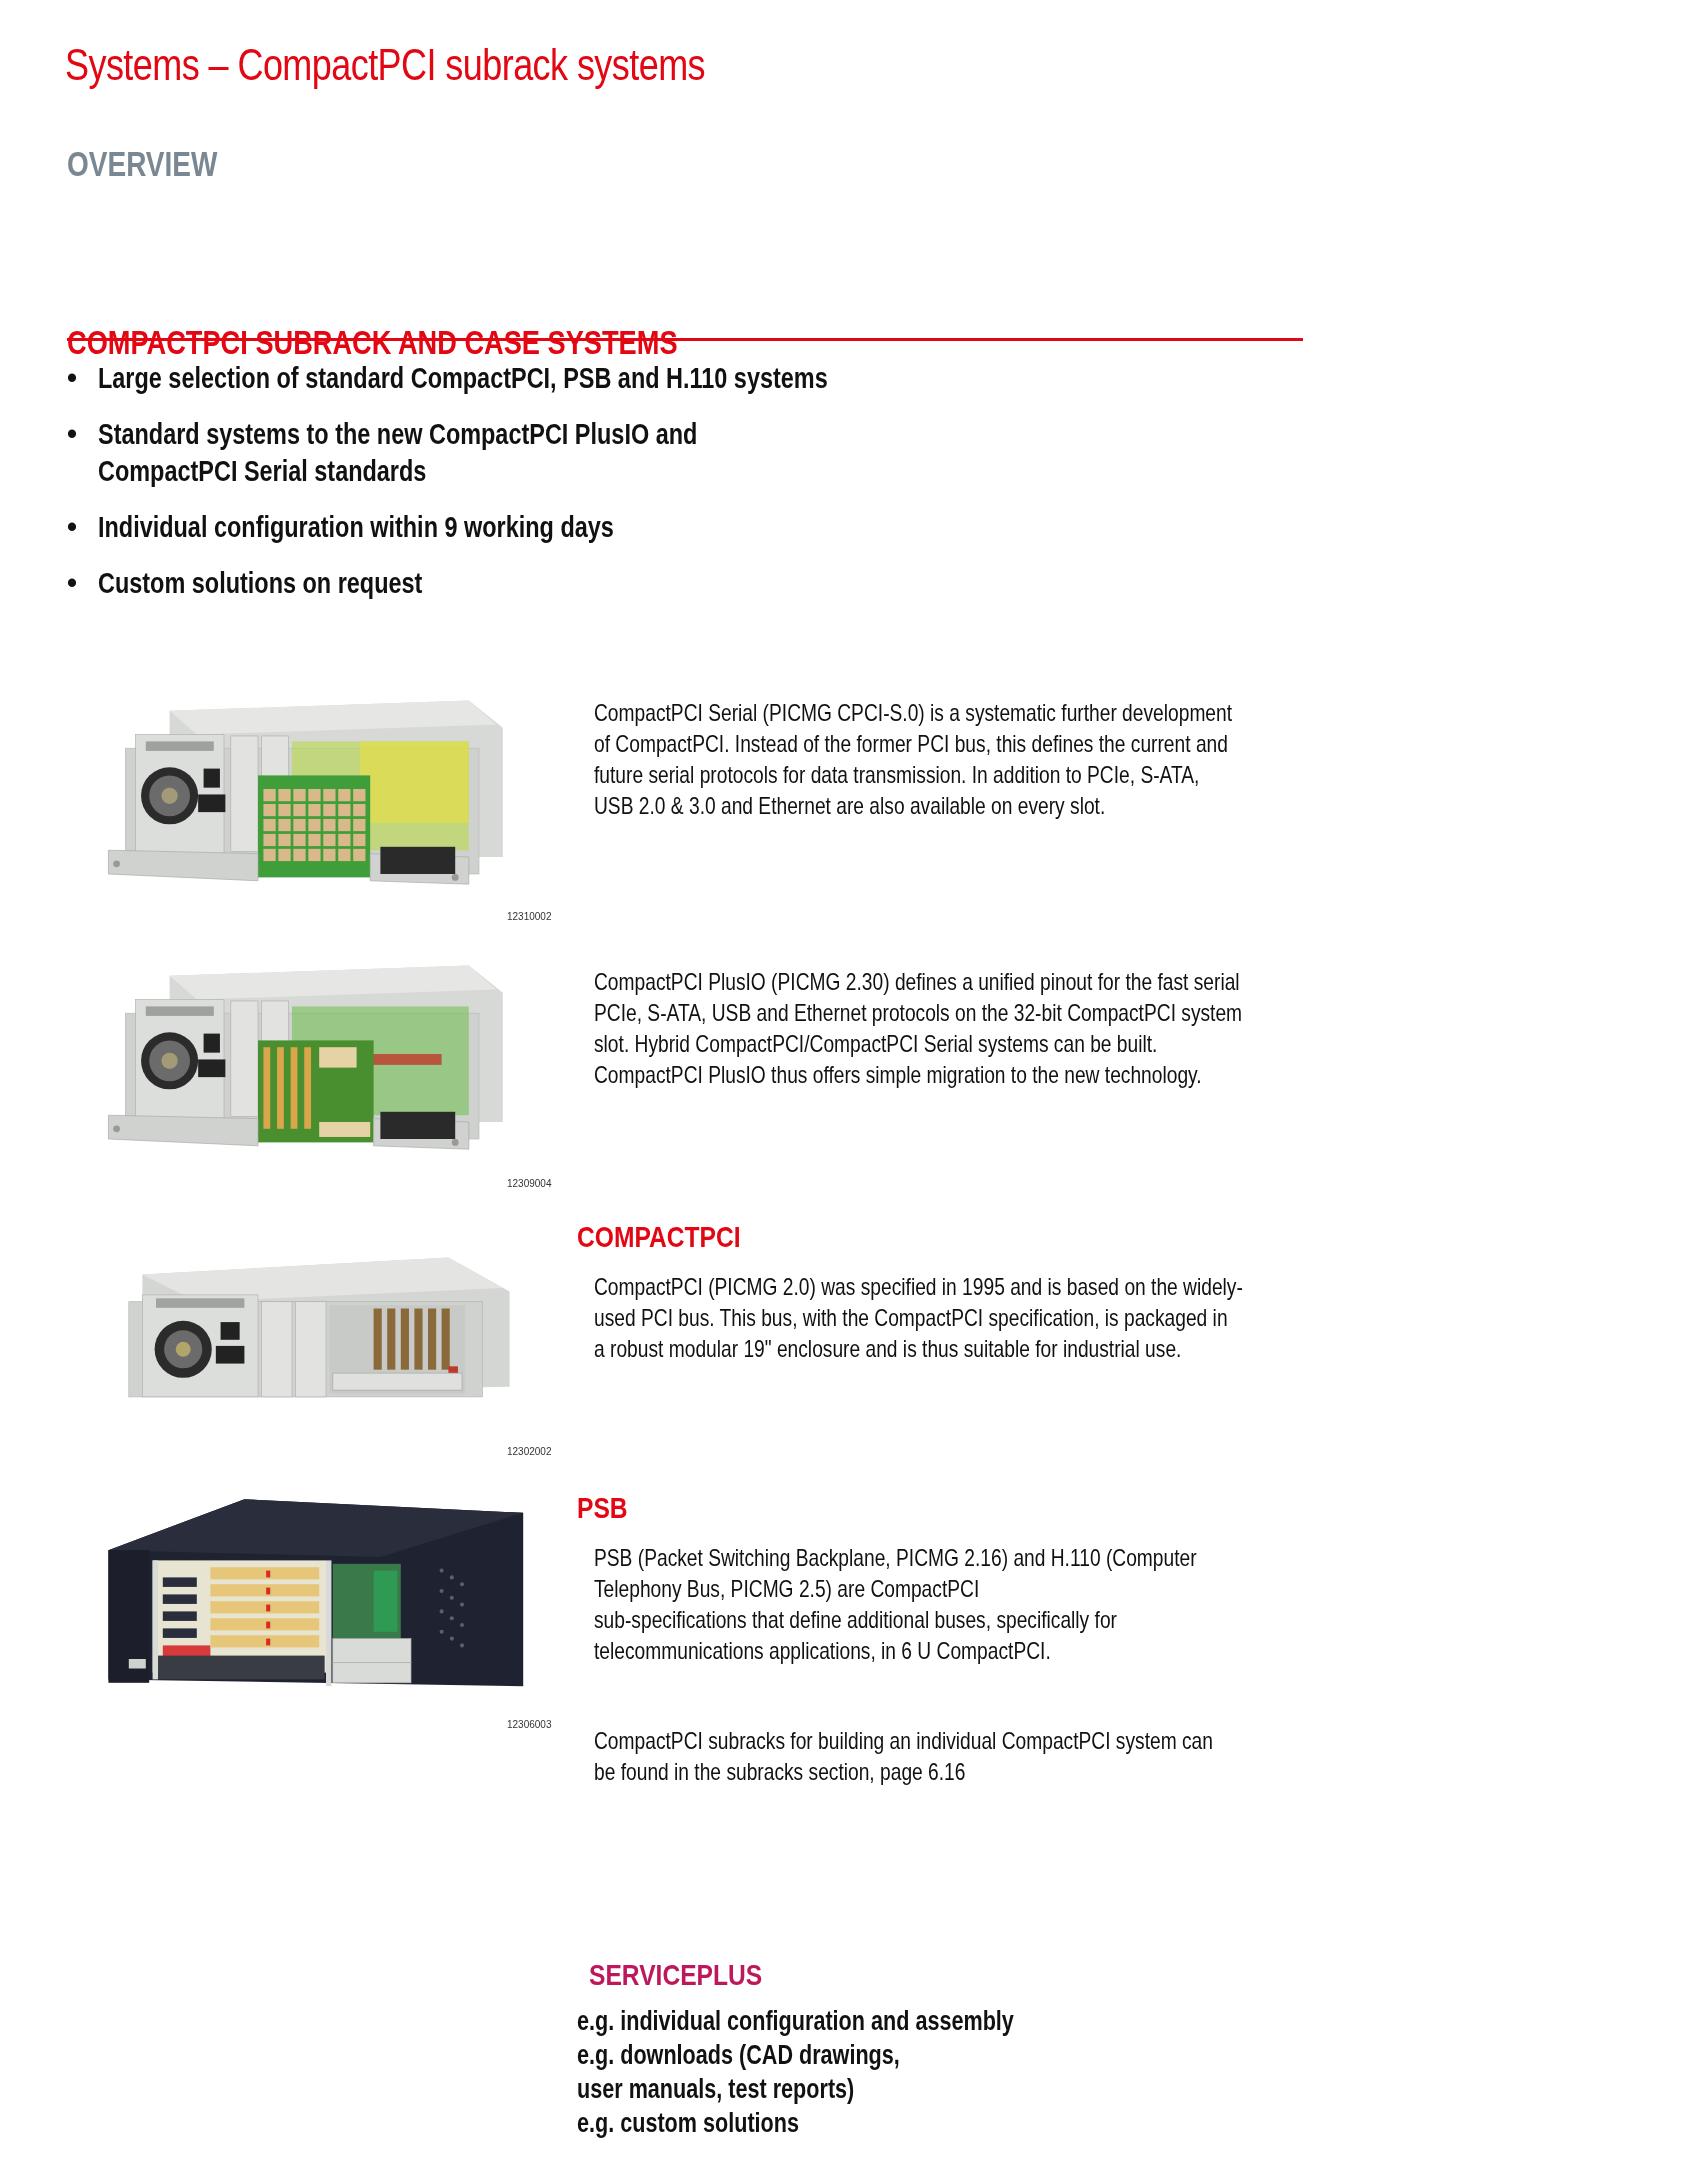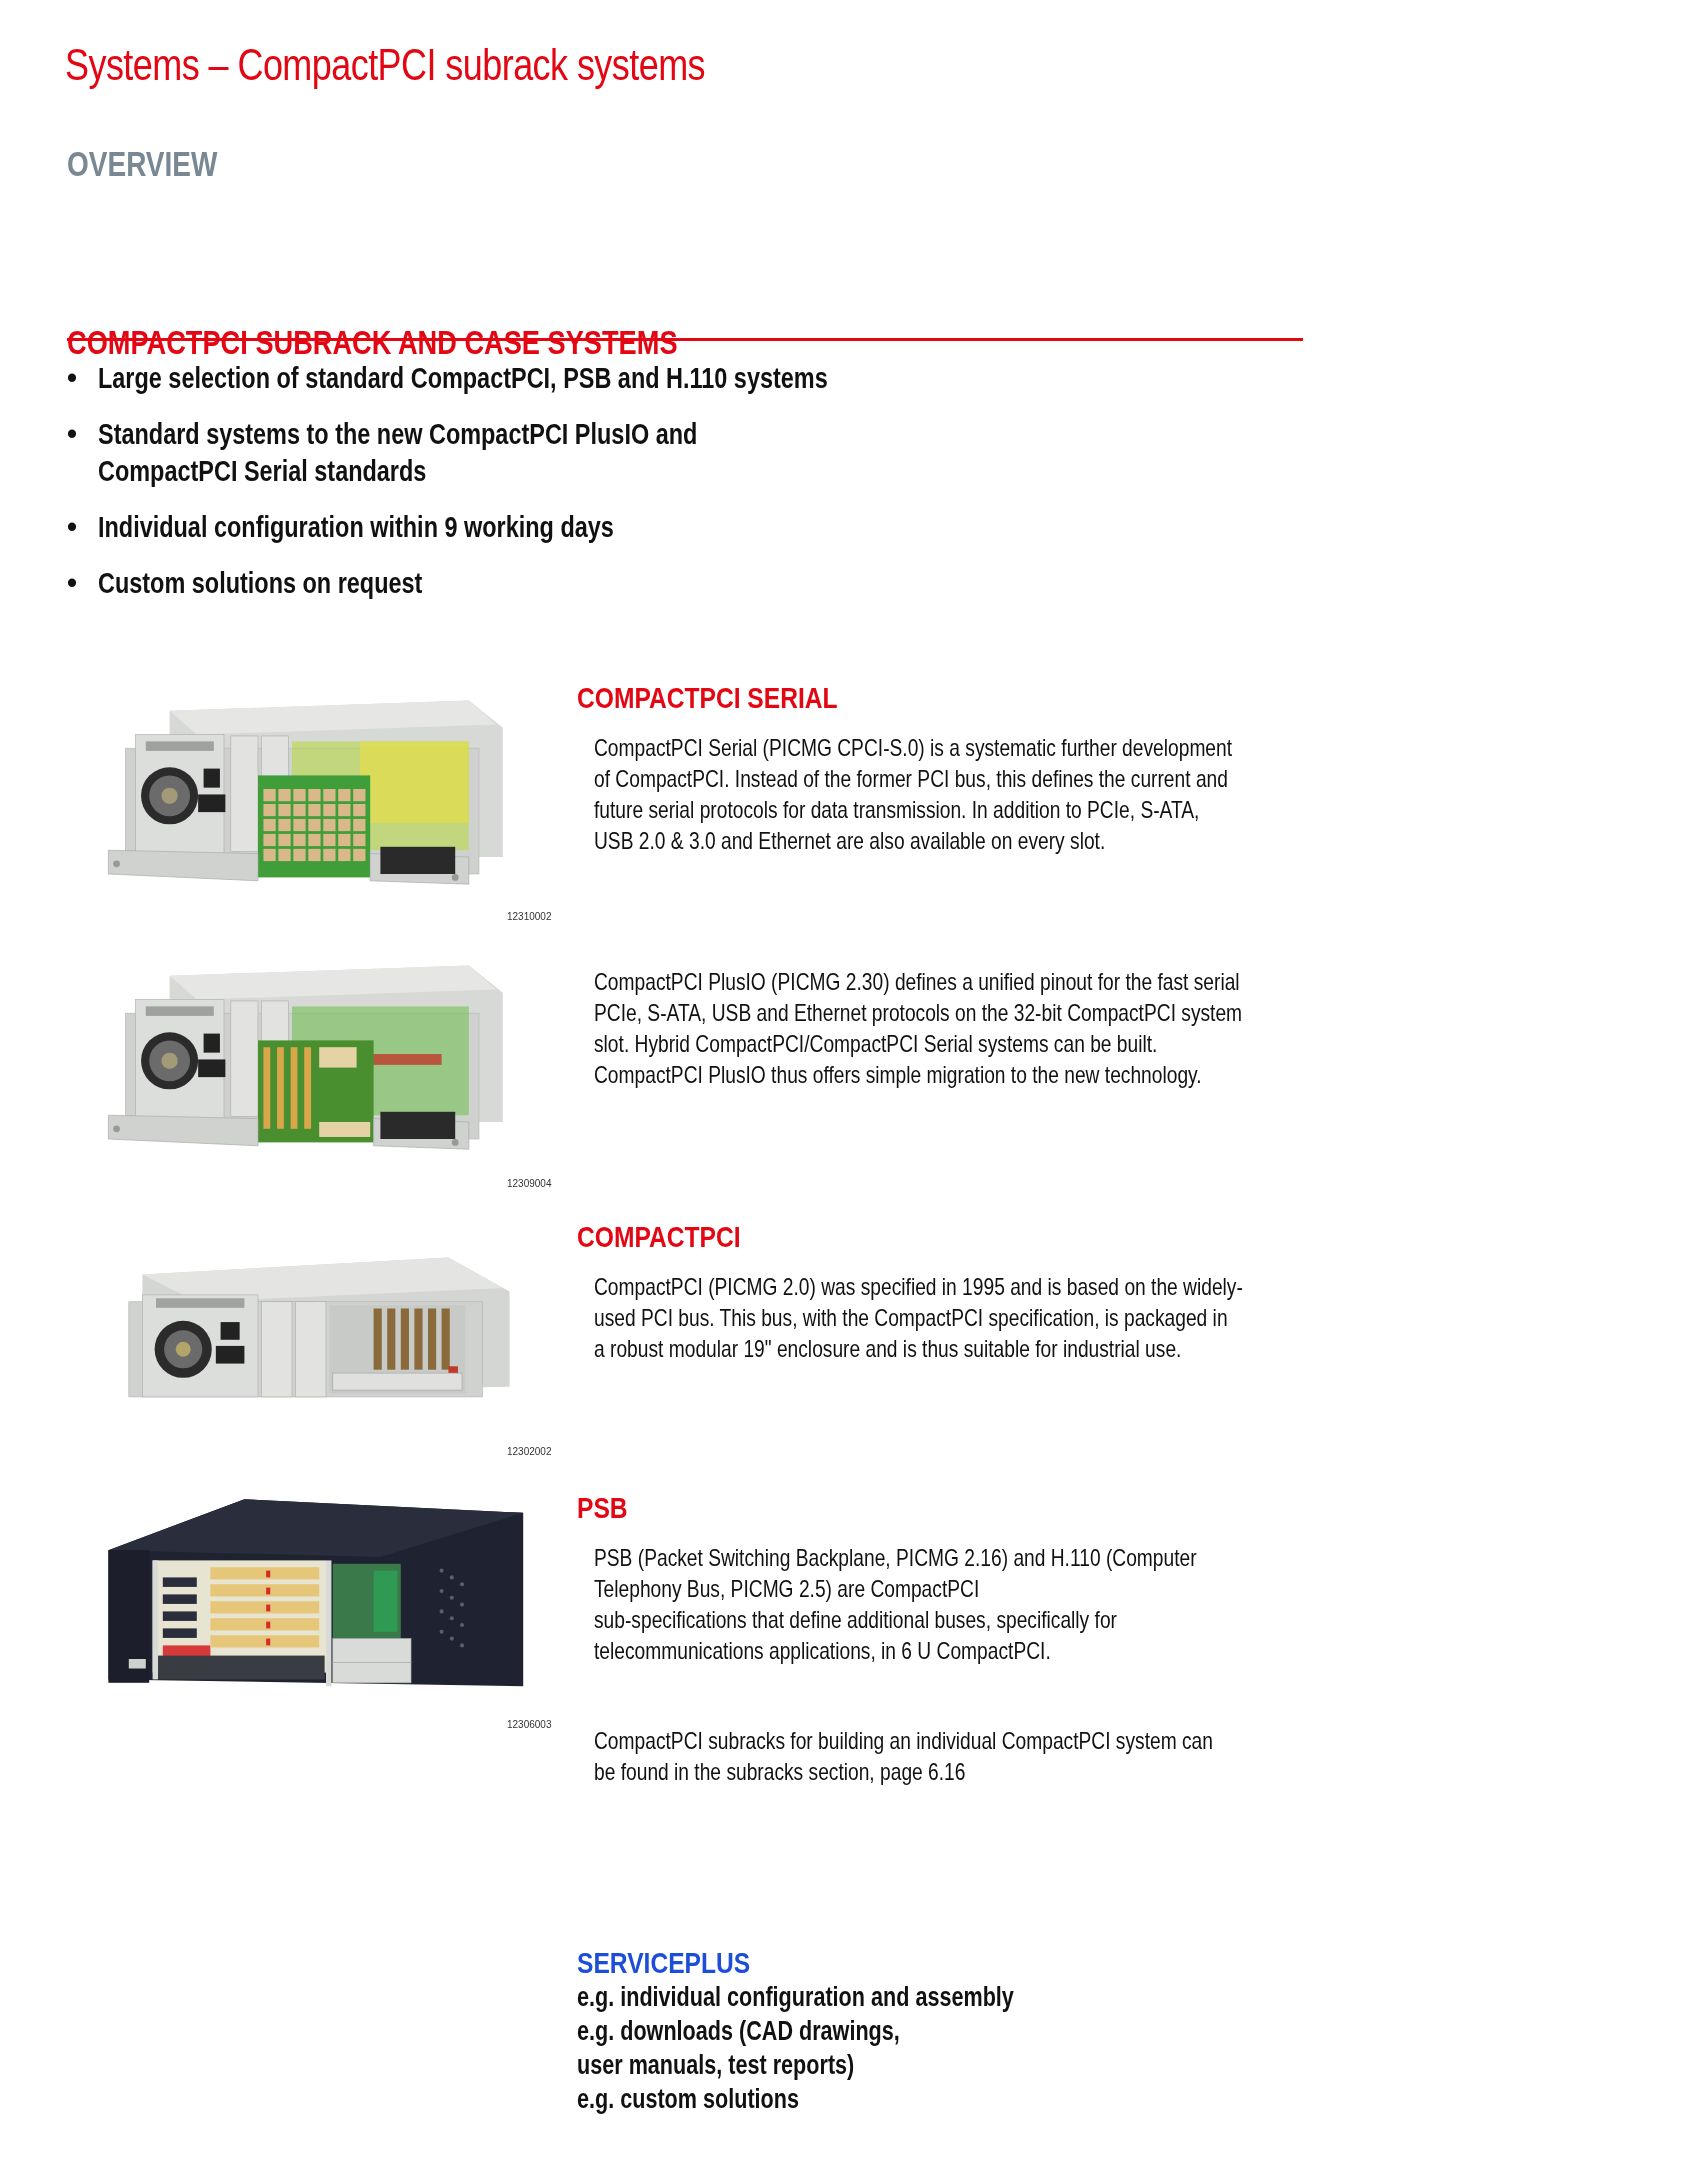--- a/index.html
+++ b/index.html
@@ -29,21 +29,21 @@
   .product-img { position: absolute; left: 88px; width: 442px; }
   .caption { position: absolute; left: 507px; font-size: 10px; color: #333; }
 
   .block { position: absolute; left: 577px; width: 762px; }
   .block h3 { margin: 0; font-size: 30px; font-weight: bold; color: #e30613; line-height: 35px; }
   .block h3 .cond { transform: scaleX(0.82); }
   .block p { margin: 17px; font-size: 24px; line-height: 31px; color: #111; }
   .block p .cond { transform: scaleX(0.80); display: block; }
 
   .service { position: absolute; left: 577px; top: 1945px; }
-  .service h3 { margin: 0; font-size: 30px; font-weight: bold; color: #1d4ed8; line-height: 35px; }
+  .service h3 { margin: 12px; font-size: 30px; font-weight: bold; color: #be185d; line-height: 35px; }
   .service h3 .cond { transform: scaleX(0.82); }
   .service div.line { font-size: 27px; font-weight: bold; line-height: 34px; }
   .service div.line .cond { transform: scaleX(0.80); }
 </style>
 </head>
 <body>
 
 <div class="page-title">
   <span class="cond">Systems –  CompactPCI subrack systems</span>
 </div>
@@ -241,21 +241,20 @@
       <circle cx="535" cy="200" r="3"></circle>
       <circle cx="550" cy="210" r="3"></circle>
       <circle cx="520" cy="220" r="3"></circle>
       <circle cx="535" cy="230" r="3"></circle>
       <circle cx="550" cy="240" r="3"></circle>
   </g>
 </svg>
 <div class="caption" style="top:1719px;">12306003</div>
 
 <div class="block" style="top:680px;">
-  <h3><span class="cond">COMPACTPCI SERIAL</span></h3>
   <p>
     <span class="cond">CompactPCI Serial (PICMG CPCI-S.0) is a systematic further development</span>
     <span class="cond">of CompactPCI. Instead of the former PCI bus, this defines the current and</span>
     <span class="cond">future serial protocols for data transmission. In addition to PCIe, S-ATA,</span>
     <span class="cond">USB 2.0 &amp; 3.0 and Ethernet are also available on every slot.</span>
   </p>
 </div>
 
 <div class="block" style="top:949px;">
   <p>

